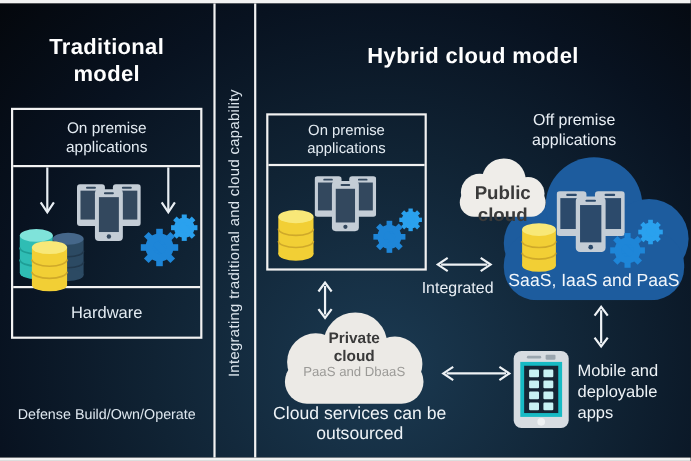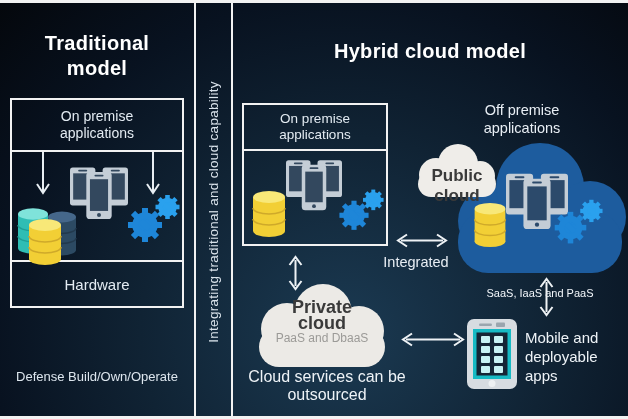--- a/index.html
+++ b/index.html
@@ -208,21 +208,21 @@
     </g>
     <circle cx="43.5" cy="15" r="7" fill="none" stroke="#2aa1ee" stroke-width="4.6"></circle>
     <g fill="#1e86d8">
       <rect x="18" y="16" width="6" height="34" transform="rotate(0,21,33)"></rect>
       <rect x="18" y="16" width="6" height="34" transform="rotate(45,21,33)"></rect>
       <rect x="18" y="16" width="6" height="34" transform="rotate(90,21,33)"></rect>
       <rect x="18" y="16" width="6" height="34" transform="rotate(135,21,33)"></rect>
     </g>
     <circle cx="21" cy="33" r="9.5" fill="none" stroke="#1e86d8" stroke-width="6.5"></circle>
   </svg>
-  <div class="abs ctr" style="left:458px;top:244px;width:164px;font-size:11px;color:#f2f6fa;margin-top:40px;">
+  <div class="abs ctr" style="left:458px;top:244px;width:164px;font-size:16px;color:#f2f6fa;">
     <span>SaaS, IaaS and PaaS</span>
   </div>
 
   <svg class="abs" style="left:408px;top:140px;" width="98" height="56" viewBox="0 0 98 56">
     <g fill="#efede9">
       <circle cx="28" cy="32" r="17"></circle>
       <circle cx="50" cy="21" r="20"></circle>
       <circle cx="72" cy="33" r="15"></circle>
       <rect x="10" y="28" width="78" height="26" rx="13"></rect>
     </g>
@@ -247,21 +247,21 @@
   </svg>
 
   <svg class="abs" style="left:249px;top:280px;" width="146" height="86" viewBox="0 0 146 86">
     <g fill="#eceae6">
       <circle cx="38" cy="46" r="26"></circle>
       <circle cx="74" cy="30" r="29"></circle>
       <circle cx="110" cy="48" r="25"></circle>
       <rect x="10" y="44" width="126" height="40" rx="20"></rect>
     </g>
   </svg>
-  <div class="abs ctr cloud-title" style="left:249px;top:296px;width:146px;font-size:18px;line-height:16px;">
+  <div class="abs ctr cloud-title" style="left:249px;top:296px;width:146px;font-size:14px;line-height:16px;">
     <span style="display:inline-block;width:64px;">Private cloud</span>
   </div>
   <div class="abs ctr" style="left:249px;top:329px;width:146px;font-size:12px;line-height:13px;color:#9b9a97;">
     <div>PaaS and DbaaS</div>
   </div>
 
   <div class="abs ctr" style="left:242px;top:365px;width:170px;font-size:16px;line-height:18px;color:#eef3f7;">
     <span>Cloud services can be outsourced</span>
   </div>
 

